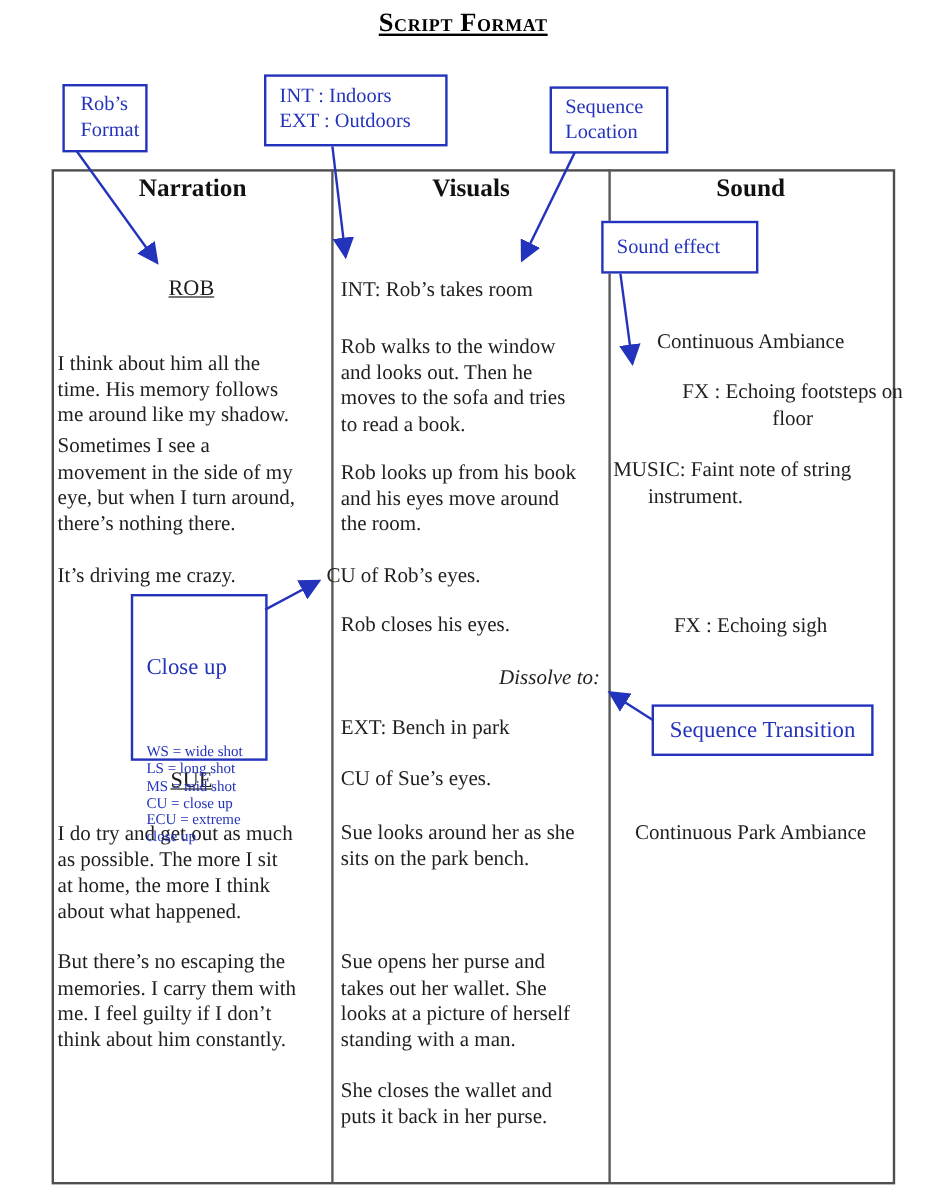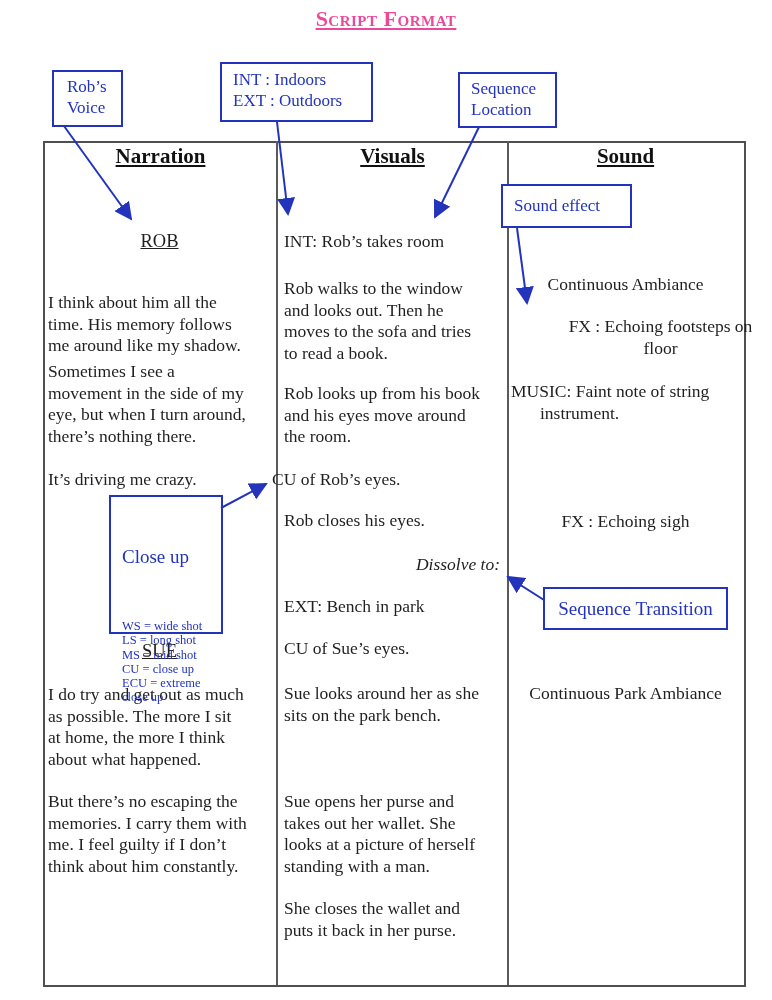--- a/index.html
+++ b/index.html
@@ -1,26 +1,26 @@
 <!DOCTYPE html>
 <html><head>
 <meta charset="utf-8">
 <style>
   html,body{margin:0;padding:0;background:#ffffff;}
   .page{position:relative;width:772px;height:1000px;background:#ffffff;overflow:hidden;
         font-family:"Liberation Serif","DejaVu Serif",serif;color:#1f1f1f;}
   .title{position:absolute;top:6px;left:0;width:772px;text-align:center;
          font-size:22px;font-weight:bold;font-variant:small-caps;letter-spacing:0.5px;
-         text-decoration:underline;color:#ec4899;}
+         text-decoration:underline;color:#000000;}
   .table-frame{position:absolute;left:43px;top:141px;width:699px;height:842px;
                border:2px solid #4f4f4f;background:transparent;}
   .divider{position:absolute;top:141px;width:2px;height:844px;background:#5a5a5a;}
   .div-1{left:276px;} .div-2{left:507px;}
   .col-header{position:absolute;top:144px;text-align:center;font-size:21px;font-weight:bold;
-              text-decoration:underline;color:#111;}
+              color:#111;}
   .hdr-narration{left:45px;width:231px;}
   .hdr-visuals{left:278px;width:229px;}
   .hdr-sound{left:509px;width:233px;}
   .txt{position:absolute;font-size:17.5px;line-height:21.5px;white-space:pre;color:#1f1f1f;}
   .cellhead{text-align:center;text-decoration:underline;font-size:18.5px;}
   .center{text-align:center;}
   .italic{font-style:italic;}
   .callout{position:absolute;border:2px solid #2433bb;color:#2433bb;background:#ffffff;
            font-size:17px;line-height:21px;white-space:pre;z-index:4;box-sizing:border-box;}
   .co-rob-voice{left:52px;top:70px;width:71px;height:57px;padding:4px 0 0 13px;}
@@ -96,21 +96,21 @@
   <div class="txt center" style="left:509px;top:316px;width:233px;padding-left:35px;">FX : Echoing footsteps on
 floor</div>
   <div class="music-block">
     <div>MUSIC: Faint note of string</div>
     <div class="music-l2">instrument.</div>
   </div>
   <div class="txt center" style="left:509px;top:511px;width:233px;">FX : Echoing sigh</div>
   <div class="txt center" style="left:509px;top:683px;width:233px;">Continuous Park Ambiance</div>
 
   <div class="callout co-rob-voice">Rob’s
-Voice</div>
+Format</div>
   <div class="callout co-int-ext">INT : Indoors
 EXT : Outdoors</div>
   <div class="callout co-seq-loc">Sequence
 Location</div>
   <div class="callout co-sound-fx">Sound effect</div>
   <div class="callout co-close-up">
     <div class="cu-title">Close up</div>
     <div class="cu-list">WS = wide shot
 LS = long shot
 MS = mid shot

